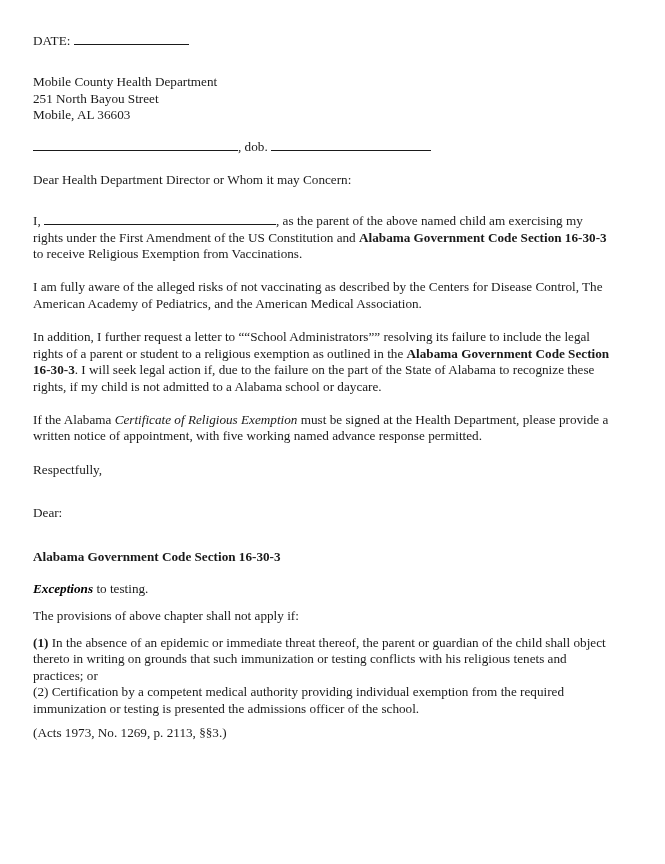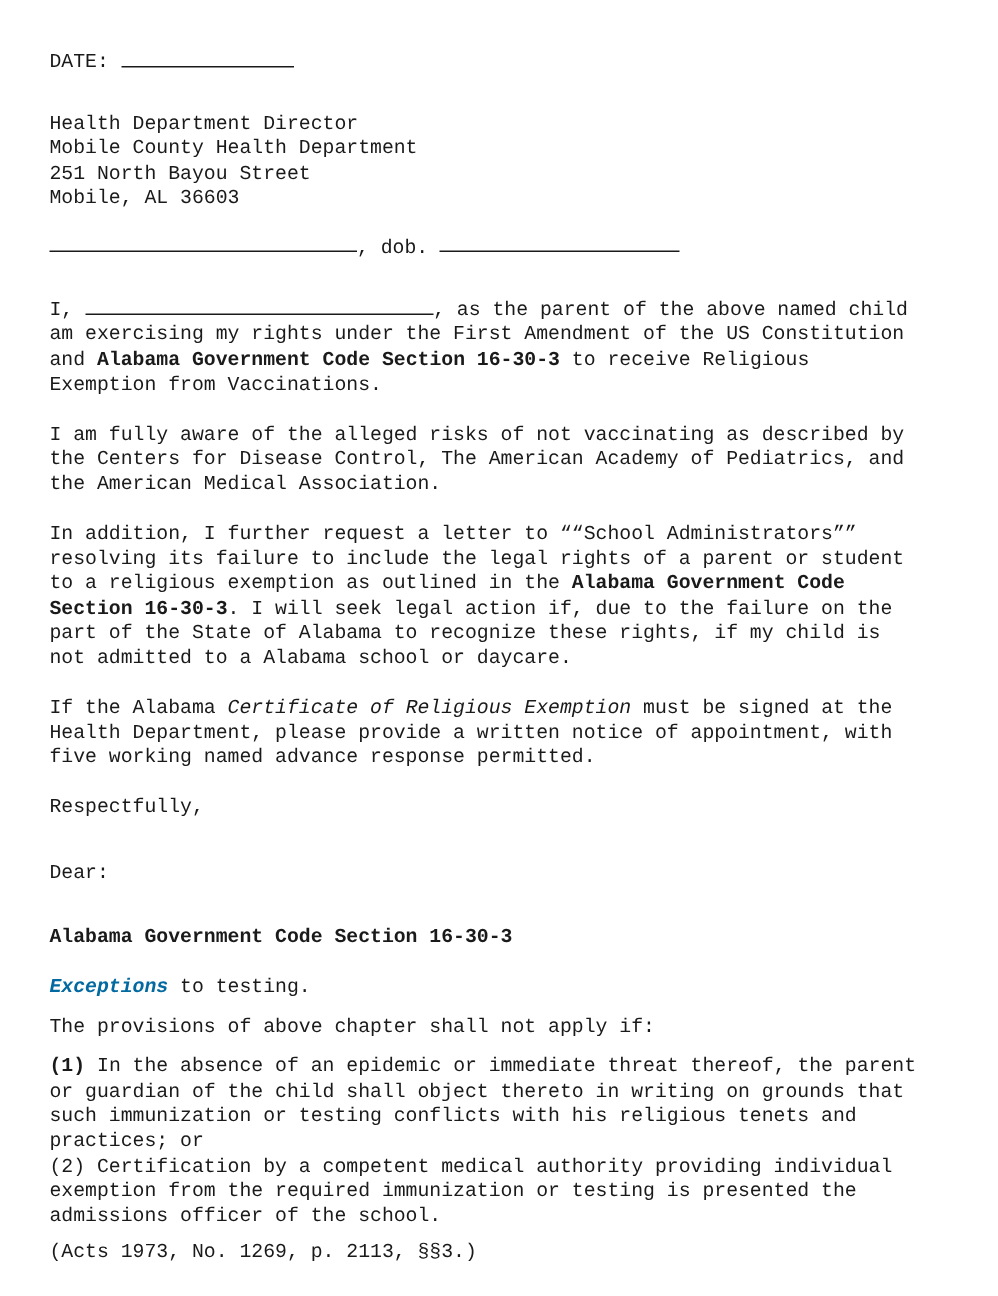--- a/index.html
+++ b/index.html
@@ -14,21 +14,20 @@
     color: #1a1a1a;
     -webkit-font-smoothing: antialiased;
   }
   .page {
     position: relative;
     width: 665px;
     height: 864px;
     background: #ffffff;
     box-sizing: border-box;
     padding: 33px 51px 0 33px;
-    font-family: Liberation Mono, monospace;
   }
   .doc {
     font-size: 13.2px;
     line-height: 16.6px;
   }
   p {
     margin: 0;
   }
   .blk {
     margin-bottom: 16.5px;
@@ -50,55 +49,55 @@
   .blank-date   { width: 115px; }
   .blank-name   { width: 205px; }
   .blank-dob    { width: 160px; }
   .blank-parent { width: 232px; }
   .addr-line { line-height: 16.4px; }
   .heading {
     font-weight: bold;
     font-size: 13.2px;
   }
   .exceptions-link {
-    color: #0369a1;
+    color: #000000;
     font-weight: bold;
     font-style: italic;
   }
   .stat-p {
     margin-bottom: 10px;
   }
 </style>
 </head>
 <body>
 
 <div class="page">
   <div class="doc">
 
     <p class="blk"><span>DATE:</span>
       <span class="blank blank-date"></span></p>
 
     <div class="gap-sm"></div>
 
     <div>
-      <p class="addr-line">Health Department Director</p>
       <p class="addr-line">Mobile County Health Department</p>
       <p class="addr-line">251 North Bayou Street</p>
       <p class="addr-line">Mobile, AL 36603</p>
     </div>
 
     <div class="gap-md"></div>
 
     <div>
       <p><span class="blank blank-name"></span><span>, dob.</span>
         <span class="blank blank-dob"></span></p>
     </div>
 
     <div class="gap-md"></div>
 
+    <p class="blk">Dear Health Department Director or Whom it may Concern:</p>
 
     <div class="gap-sm"></div>
 
     <p class="blk"><span>I,</span>
       <span class="blank blank-parent"></span><span>, as the parent of the above named child am exercising my rights under the First Amendment of the US Constitution and</span>
       <b>Alabama Government Code Section 16-30-3</b>
       <span>to receive Religious Exemption from Vaccinations.</span></p>
 
     <p class="blk">I am fully aware of the alleged risks of not vaccinating as described by the Centers for Disease Control, The American Academy of Pediatrics, and the American Medical Association.</p>
 

